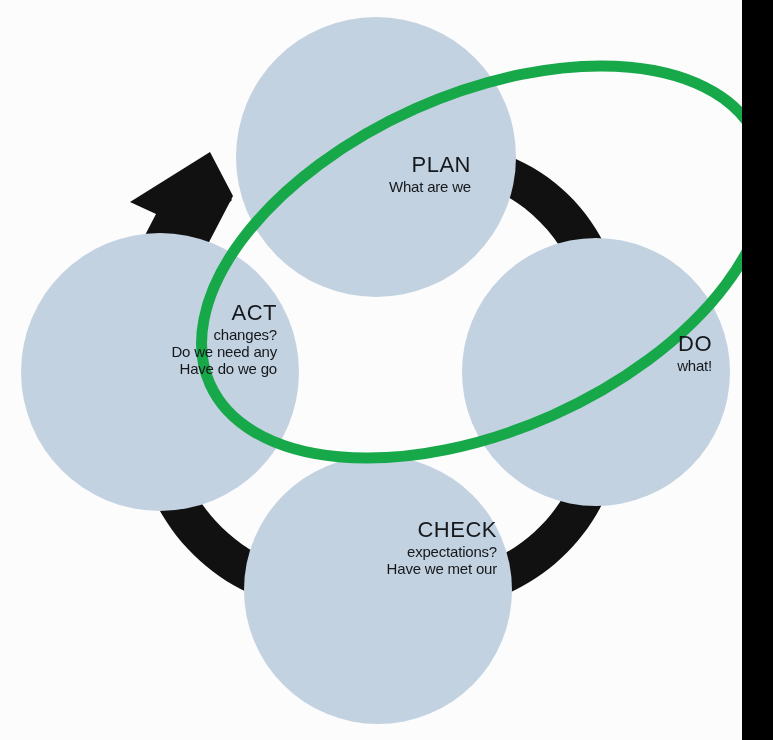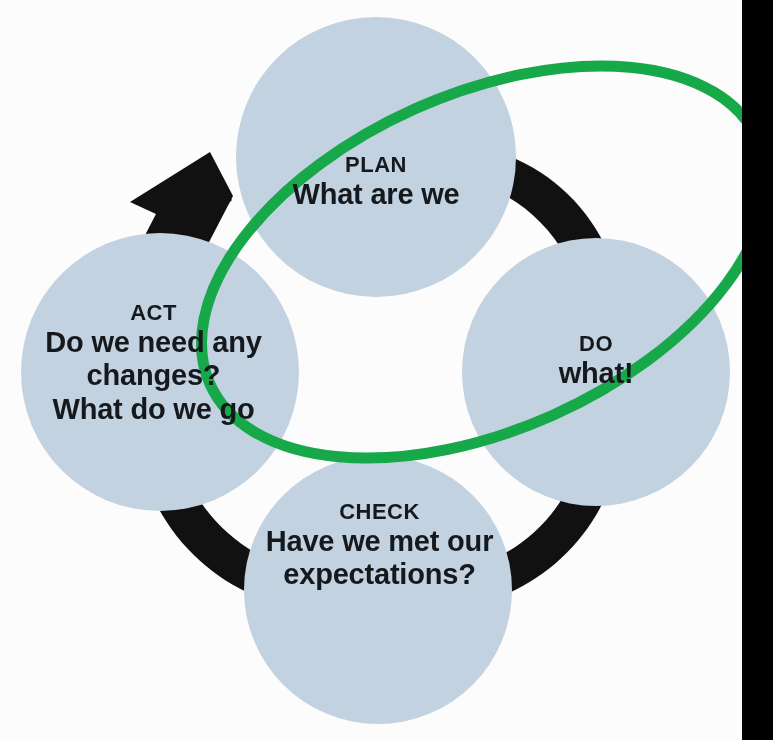--- a/index.html
+++ b/index.html
@@ -29,39 +29,39 @@
     background: #000000;
   }
   svg.layer {
     position: absolute;
     left: 0; top: 0;
     width: 773px;
     height: 740px;
   }
   .node-text {
     position: absolute;
-    text-align: center;
+    text-align: right;
     color: #15181C;
-    font-weight: bold;
+    font-weight: normal;
     line-height: 1.16;
     letter-spacing: -0.2px;
     -webkit-font-smoothing: antialiased;
   }
   .node-title {
     display: block;
     font-size: 22px;
     letter-spacing: 0.5px;
   }
   .node-body {
     display: block;
-    font-size: 29px;
+    font-size: 15px;
   }
   #plan-text { left: 281px; top: 152px; width: 190px; }
-  #do-text   { left: 460px; top: 331px; width: 272px; }
-  #check-text{ left: 262px; top: 499px; width: 235px; }
+  #do-text   { left: 440px; top: 331px; width: 272px; }
+  #check-text{ left: 262px; top: 517px; width: 235px; }
   #act-text  { left: 30px;  top: 300px; width: 247px; }
 </style>
 </head>
 <body>
 
 <div id="stage">
 
   <div id="canvas-bg"></div>
 
   <svg class="layer" viewBox="0 0 773 740" preserveAspectRatio="none">
@@ -106,24 +106,24 @@
     <span class="node-body">What are we</span>
   </div>
 
   <div class="node-text" id="do-text">
     <span class="node-title">DO</span>
     <span class="node-body">what!</span>
   </div>
 
   <div class="node-text" id="check-text">
     <span class="node-title">CHECK</span>
+    <span class="node-body">expectations?</span>
     <span class="node-body">Have we met our</span>
-    <span class="node-body">expectations?</span>
   </div>
 
   <div class="node-text" id="act-text">
     <span class="node-title">ACT</span>
+    <span class="node-body">changes?</span>
     <span class="node-body">Do we need any</span>
-    <span class="node-body">changes?</span>
-    <span class="node-body">What do we go</span>
+    <span class="node-body">Have do we go</span>
   </div>
 
 </div>
 
 </body></html>

